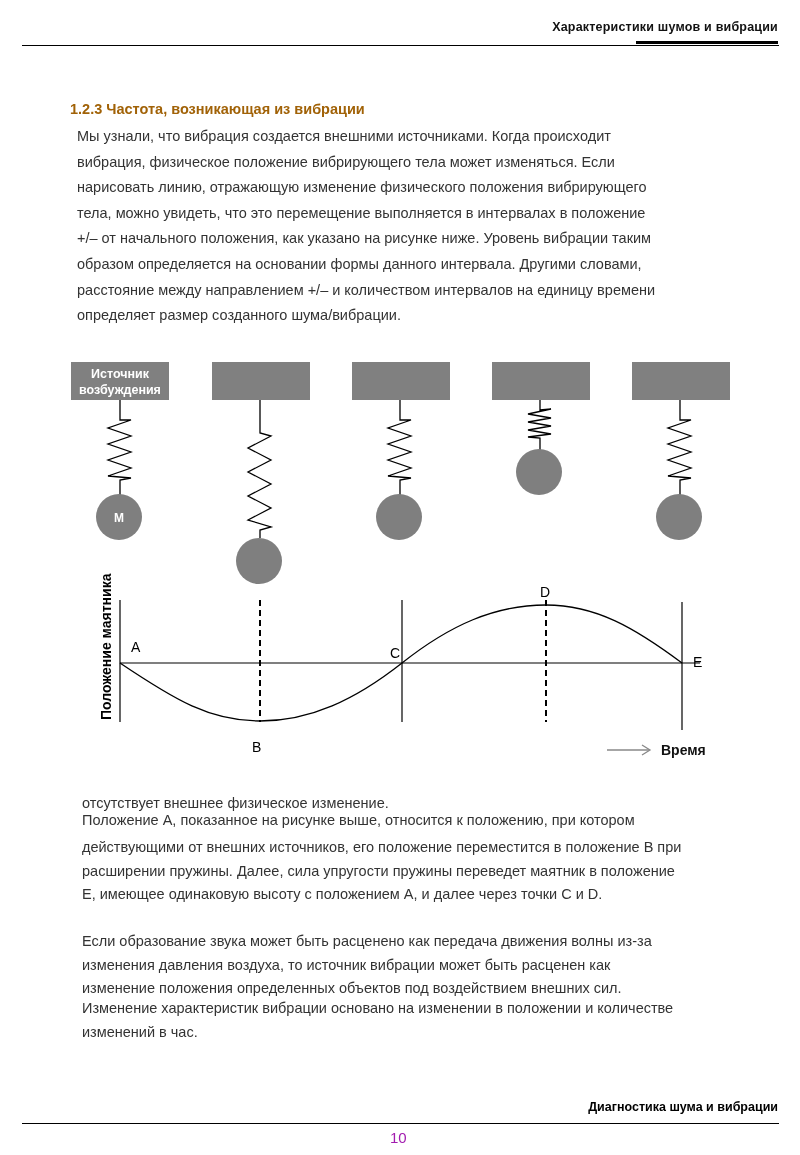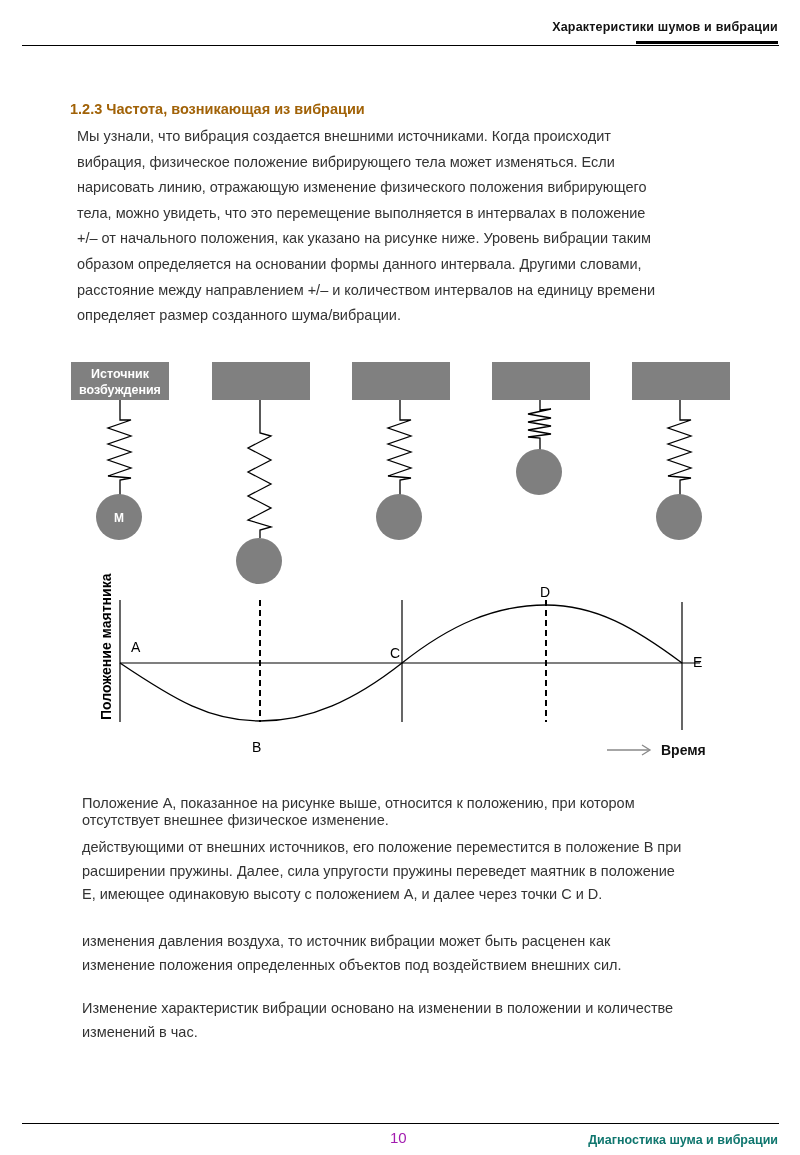--- a/index.html
+++ b/index.html
@@ -12,21 +12,21 @@
     .para { position: absolute; left: 70px; width: 700px; font-size: 14.5px; color: #333; margin-left: 7px; }
     .para .ln { display: block; white-space: nowrap; }
     .p1 { top: 124px; line-height: 25.6px; }
     .p2 { top: 795px; line-height: 17px; left: 75px; }
     .p3 { top: 836px; line-height: 23.6px; left: 75px; }
     .p4 { top: 930px; line-height: 23.6px; left: 75px; }
     .p5 { top: 997px; line-height: 23.6px; left: 75px; }
     svg.fig { position: absolute; left: 0; top: 0; }
     .ftr-line { position: absolute; left: 22px; top: 1123px; width: 757px; height: 1px; background: #000; }
     .page-num { position: absolute; left: 390px; top: 1129px; font-size: 15px; color: #a21caf; }
-    .ftr-title { position: absolute; right: 22px; top: 1133px; font-size: 12.5px; font-weight: bold; color: #0f766e; }
+    .ftr-title { position: absolute; right: 22px; top: 1100px; font-size: 12.5px; font-weight: bold; color: #000000; }
   </style>
 </head>
 <body>
 
 <div class="hdr-title">Характеристики шумов и вибрации</div>
 <div class="hdr-accent"></div>
 <div class="hdr-line"></div>
 
 <div class="section-title">1.2.3 Частота, возникающая из вибрации</div>
 
@@ -90,29 +90,30 @@
     <text x="390" y="658" font-family="Liberation Sans, sans-serif" font-size="14" fill="#000">C</text>
     <text x="540" y="597" font-family="Liberation Sans, sans-serif" font-size="14" fill="#000">D</text>
     <text x="693" y="667" font-family="Liberation Sans, sans-serif" font-size="14" fill="#000">E</text>
     <line x1="607" y1="750" x2="649" y2="750" stroke="#888" stroke-width="1.3"></line>
     <path d="M642 745 L650 750 L642 755" fill="none" stroke="#888" stroke-width="1.3"></path>
     <text x="661" y="755" font-family="Liberation Sans, sans-serif" font-weight="bold" font-size="14" fill="#111">Время</text>
   </g>
 </svg>
 
 <div class="para p2">
+  <span class="ln">отсутствует внешнее физическое изменение.</span>
   <span class="ln">Положение A, показанное на рисунке выше, относится к положению, при котором</span>
-  <span class="ln">отсутствует внешнее физическое изменение.</span>
 </div>
 <div class="para p3">
   <span class="ln">действующими от внешних источников, его положение переместится в положение B при</span>
   <span class="ln">расширении пружины. Далее, сила упругости пружины переведет маятник в положение</span>
   <span class="ln">E, имеющее одинаковую высоту с положением A, и далее через точки C и D.</span>
 </div>
 <div class="para p4">
+  <span class="ln">Если образование звука может быть расценено как передача движения волны из-за</span>
   <span class="ln">изменения давления воздуха, то источник вибрации может быть расценен как</span>
   <span class="ln">изменение положения определенных объектов под воздействием внешних сил.</span>
 </div>
 <div class="para p5">
   <span class="ln">Изменение характеристик вибрации основано на изменении в положении и количестве</span>
   <span class="ln">изменений в час.</span>
 </div>
 
 <div class="ftr-line"></div>
 <div class="page-num">10</div>

